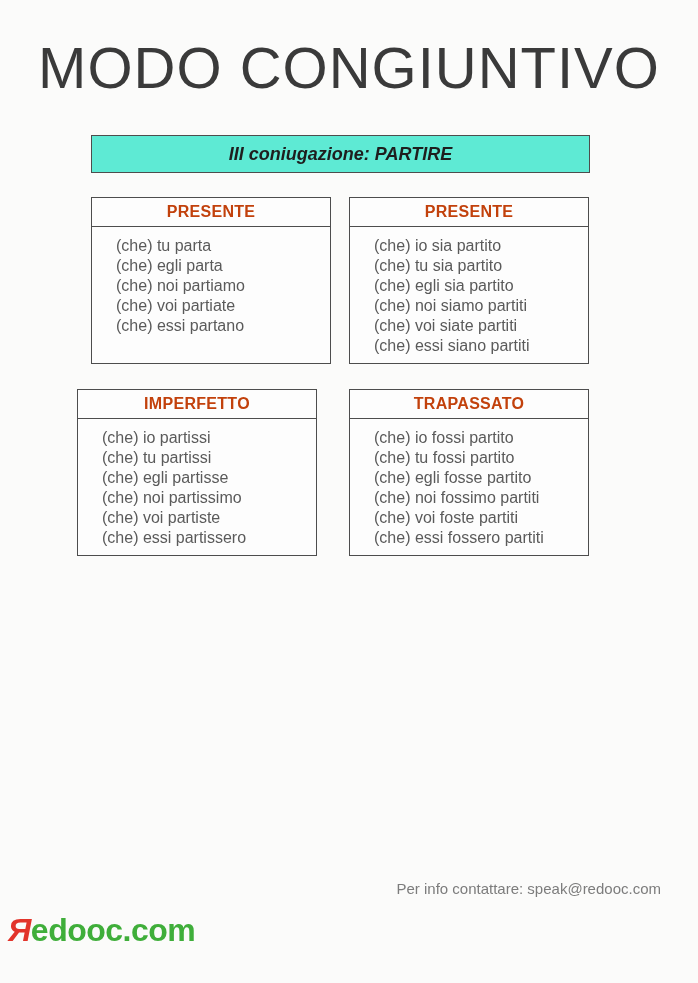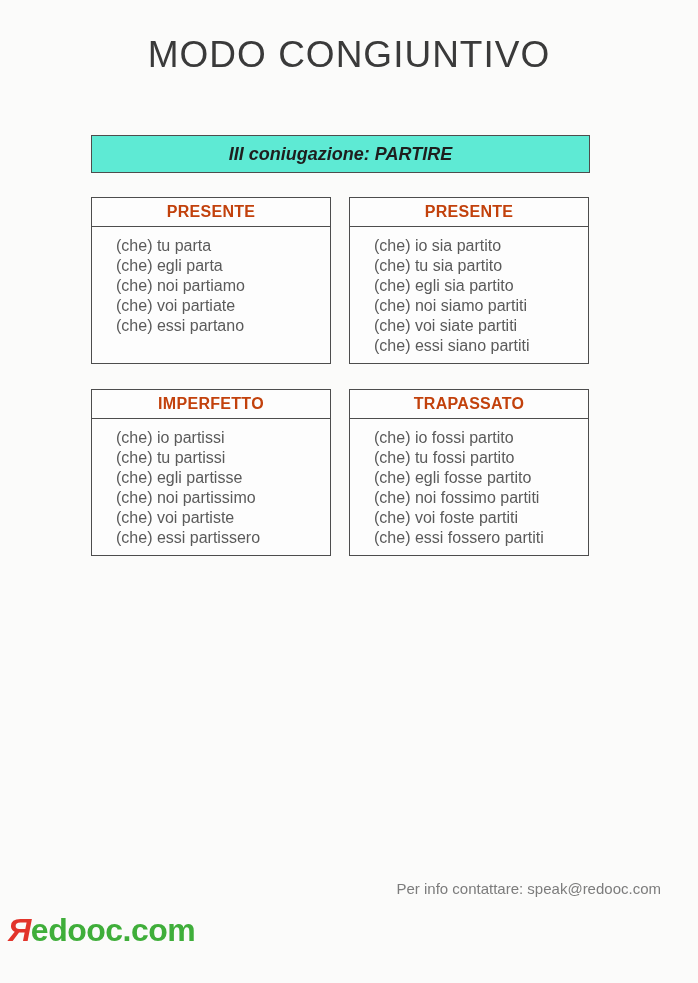--- a/index.html
+++ b/index.html
@@ -11,21 +11,21 @@
     color: #3c3c3c;
     overflow: hidden;
   }
 
   .page-title {
     position: absolute;
     top: 34px;
     left: 0;
     width: 100%;
     text-align: center;
-    font-size: 37px;
+    font-size: 58px;
     font-weight: 300;
     letter-spacing: 1px;
     color: #3a3a3a;
   }
 
   .subtitle-box {
     position: absolute;
     left: 91px;
     top: 135px;
     width: 499px;
@@ -45,21 +45,21 @@
 
   .box {
     position: absolute;
     width: 240px;
     height: 167px;
     border: 1px solid #4d4d4d;
     background: #fdfdfd;
   }
   .pos-presente   { left: 91px;  top: 197px; }
   .pos-passato    { left: 349px; top: 197px; }
-  .pos-imperfetto { left: 91px;  top: 389px; }
+  .pos-imperfetto { left: 77px;  top: 389px; }
   .pos-trapassato { left: 349px; top: 389px; }
 
   .box-header {
     height: 29px;
     border-bottom: 1px solid #4d4d4d;
     display: flex;
     align-items: center;
     justify-content: center;
     font-size: 16px;
     font-weight: bold;

